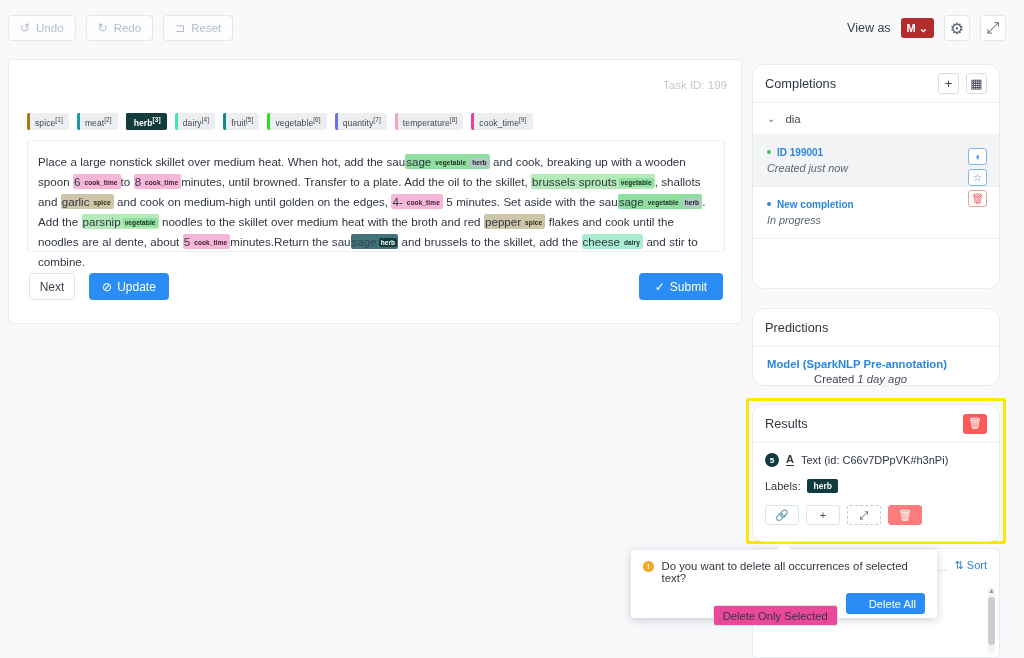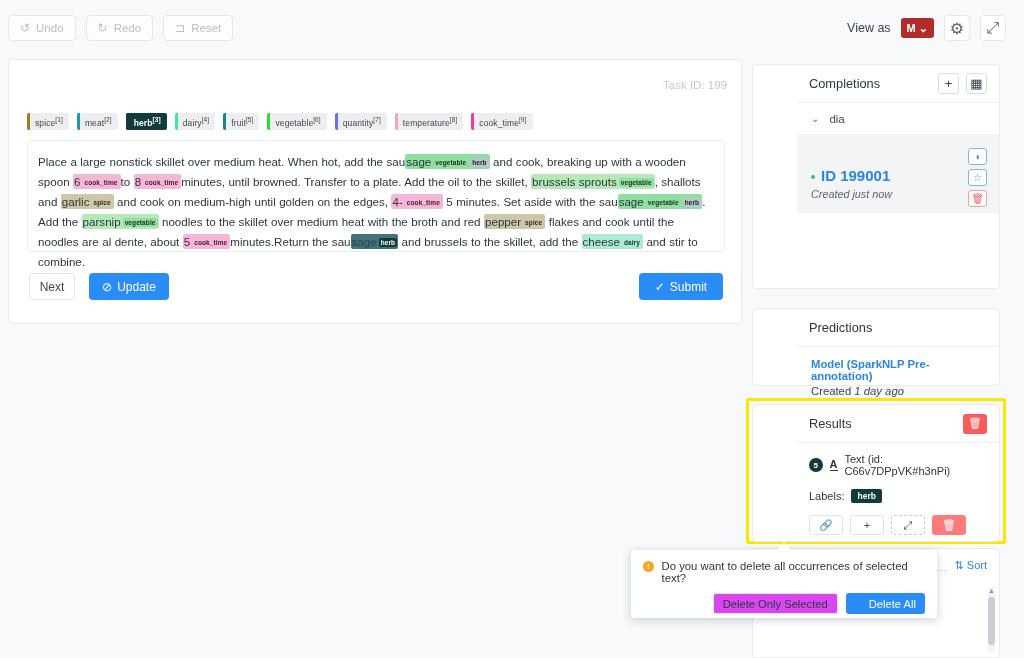--- a/index.html
+++ b/index.html
@@ -96,21 +96,21 @@
     background: #2a8cf5; color: #fff; border: none; font-weight: 500;
   }
   .btn-submit {
     position: absolute; right: 18px; top: 213px; width: 84px;
     background: #2a8cf5; color: #fff; border: none; font-weight: 500;
   }
 
   
   .panel {
     position: absolute; left: 752px; width: 248px;
-    background: #fff; border: 1px solid #e9ecef; border-radius: 4px; padding-left: 44px;
+    background: #fff; border: 1px solid #e9ecef; border-radius: 12px;
   }
   .panel-head {
     display: flex; align-items: center; height: 38px;
     padding: 0 12px; border-bottom: 1px solid #eef0f2;
   }
   .panel-title { font-size: 12.8px; color: #2f3640; }
   .head-actions { margin-left: auto; display: flex; gap: 7px; }
   .mini-btn {
     width: 21px; height: 21px; border: 1px solid #d9dde2; border-radius: 3px;
     background: #fff; display: flex; align-items: center; justify-content: center;
@@ -120,35 +120,35 @@
   #completions-panel { top: 64px; height: 225px; }
   .collapse-row {
     display: flex; align-items: center; gap: 10px;
     height: 32px; padding: 0 14px; border-bottom: 1px solid #eef0f2;
     font-size: 11.5px; color: #434a55;
   }
   .chev { color: #6b7380; font-size: 10px; }
 
   .comp-item { position: relative; padding: 12px 14px 12px 14px; border-bottom: 1px solid #eef0f2; }
   .comp-item.selected { background: #f3f4f6; }
-  .comp-id { font-size: 15px; font-weight: bold; color: #2b86e0; margin-top: 20px; }
+  .comp-id { font-size: 10px; font-weight: bold; color: #2b86e0; }
   .comp-dot { display: inline-block; width: 4px; height: 4px; border-radius: 50%; margin-right: 6px; vertical-align: 2px; }
   .comp-sub { font-size: 10.8px; color: #5d6571; font-style: italic; margin-top: 4px; }
   .comp-side { position: absolute; right: 12px; top: 13px; display: flex; flex-direction: column; gap: 4px; }
   .side-btn {
     width: 19px; height: 17px; border-radius: 3px; display: flex;
     align-items: center; justify-content: center; font-size: 10px; background: #fff;
   }
   .side-btn.blue { border: 1px solid #7fb4ec; color: #3d8be0; }
   .side-btn.red  { border: 1px solid #f0a0a0; color: #ec5b5b; }
 
   #predictions-panel { top: 308px; height: 78px; }
   .pred-body { padding: 11px 14px; }
   .pred-link { font-size: 11.3px; color: #2b86e0; font-weight: bold; }
-  .pred-sub { font-size: 11.3px; color: #3c434e; margin-top: 3px; }
+  .pred-sub { font-size: 11.3px; color: #3c434e; margin-top: 3px; margin-left: 47px; }
   .pred-sub i { color: #454c57; }
 
   
   #results-wrap {
     position: absolute; left: 746px; top: 398px; width: 260px; height: 146px;
     border: 3px solid #ffe600; border-radius: 2px;
   }
   #results-panel { position: absolute; left: 3px; top: 3px; width: 248px; height: 138px; }
   .res-del {
     margin-left: auto; width: 24px; height: 20px; border-radius: 3px;
@@ -197,21 +197,21 @@
     box-shadow: 0 2px 10px rgba(30,40,60,.22);
     padding: 10px 12px;
   }
   .pop-row { display: flex; align-items: flex-start; gap: 8px; }
   .warn-dot { width: 11px; height: 11px; border-radius: 50%; background: #f5a623; color: #fff;
               font-size: 8px; font-weight: bold; display: flex; align-items: center; justify-content: center; margin-top: 1px; }
   .pop-text { font-size: 11.3px; color: #2f3640; }
   .pop-actions { display: flex; justify-content: flex-end; gap: 8px; margin-top: 9px; }
   .pop-btn { height: 21px; padding: 0 9px; border-radius: 3px; font-size: 11.2px;
              display: flex; align-items: center; }
-  .pop-btn.secondary { border: 1px solid #dfe3e8; background: #d946ef; color: #2f3640; }
+  .pop-btn.secondary { border: 1px solid #dfe3e8; background: #ec4899; color: #2f3640; margin-top: 12px; }
   .pop-btn.primary { background: #2a8cf5; color: #fff; border: none; padding-left: 23px; }
   .pop-tail { position: absolute; left: 148px; top: -5px; width: 10px; height: 10px;
               background: #fff; transform: rotate(45deg); }
 </style>
 </head>
 <body>
 
 <div id="app">
 
   <div class="topbar">
@@ -331,20 +331,24 @@
               <span>◖</span>
             </span>
             <span class="side-btn blue">
               <span>☆</span>
             </span>
             <span class="side-btn red">
               <span>🗑</span>
             </span>
           </div>
         </div>
+        <div class="comp-item">
+          <div class="comp-id"><span class="comp-dot" style="background: rgb(43, 134, 224);"></span><span>New completion</span></div>
+          <div class="comp-sub">In progress</div>
+        </div>
       </div>
   </div>
 
   <div class="panel" id="predictions-panel">
     <div class="panel-head">
       <span class="panel-title">Predictions</span>
     </div>
     <div class="pred-body">
       <div class="pred-link">Model (SparkNLP Pre-annotation)</div>
       <div class="pred-sub">

